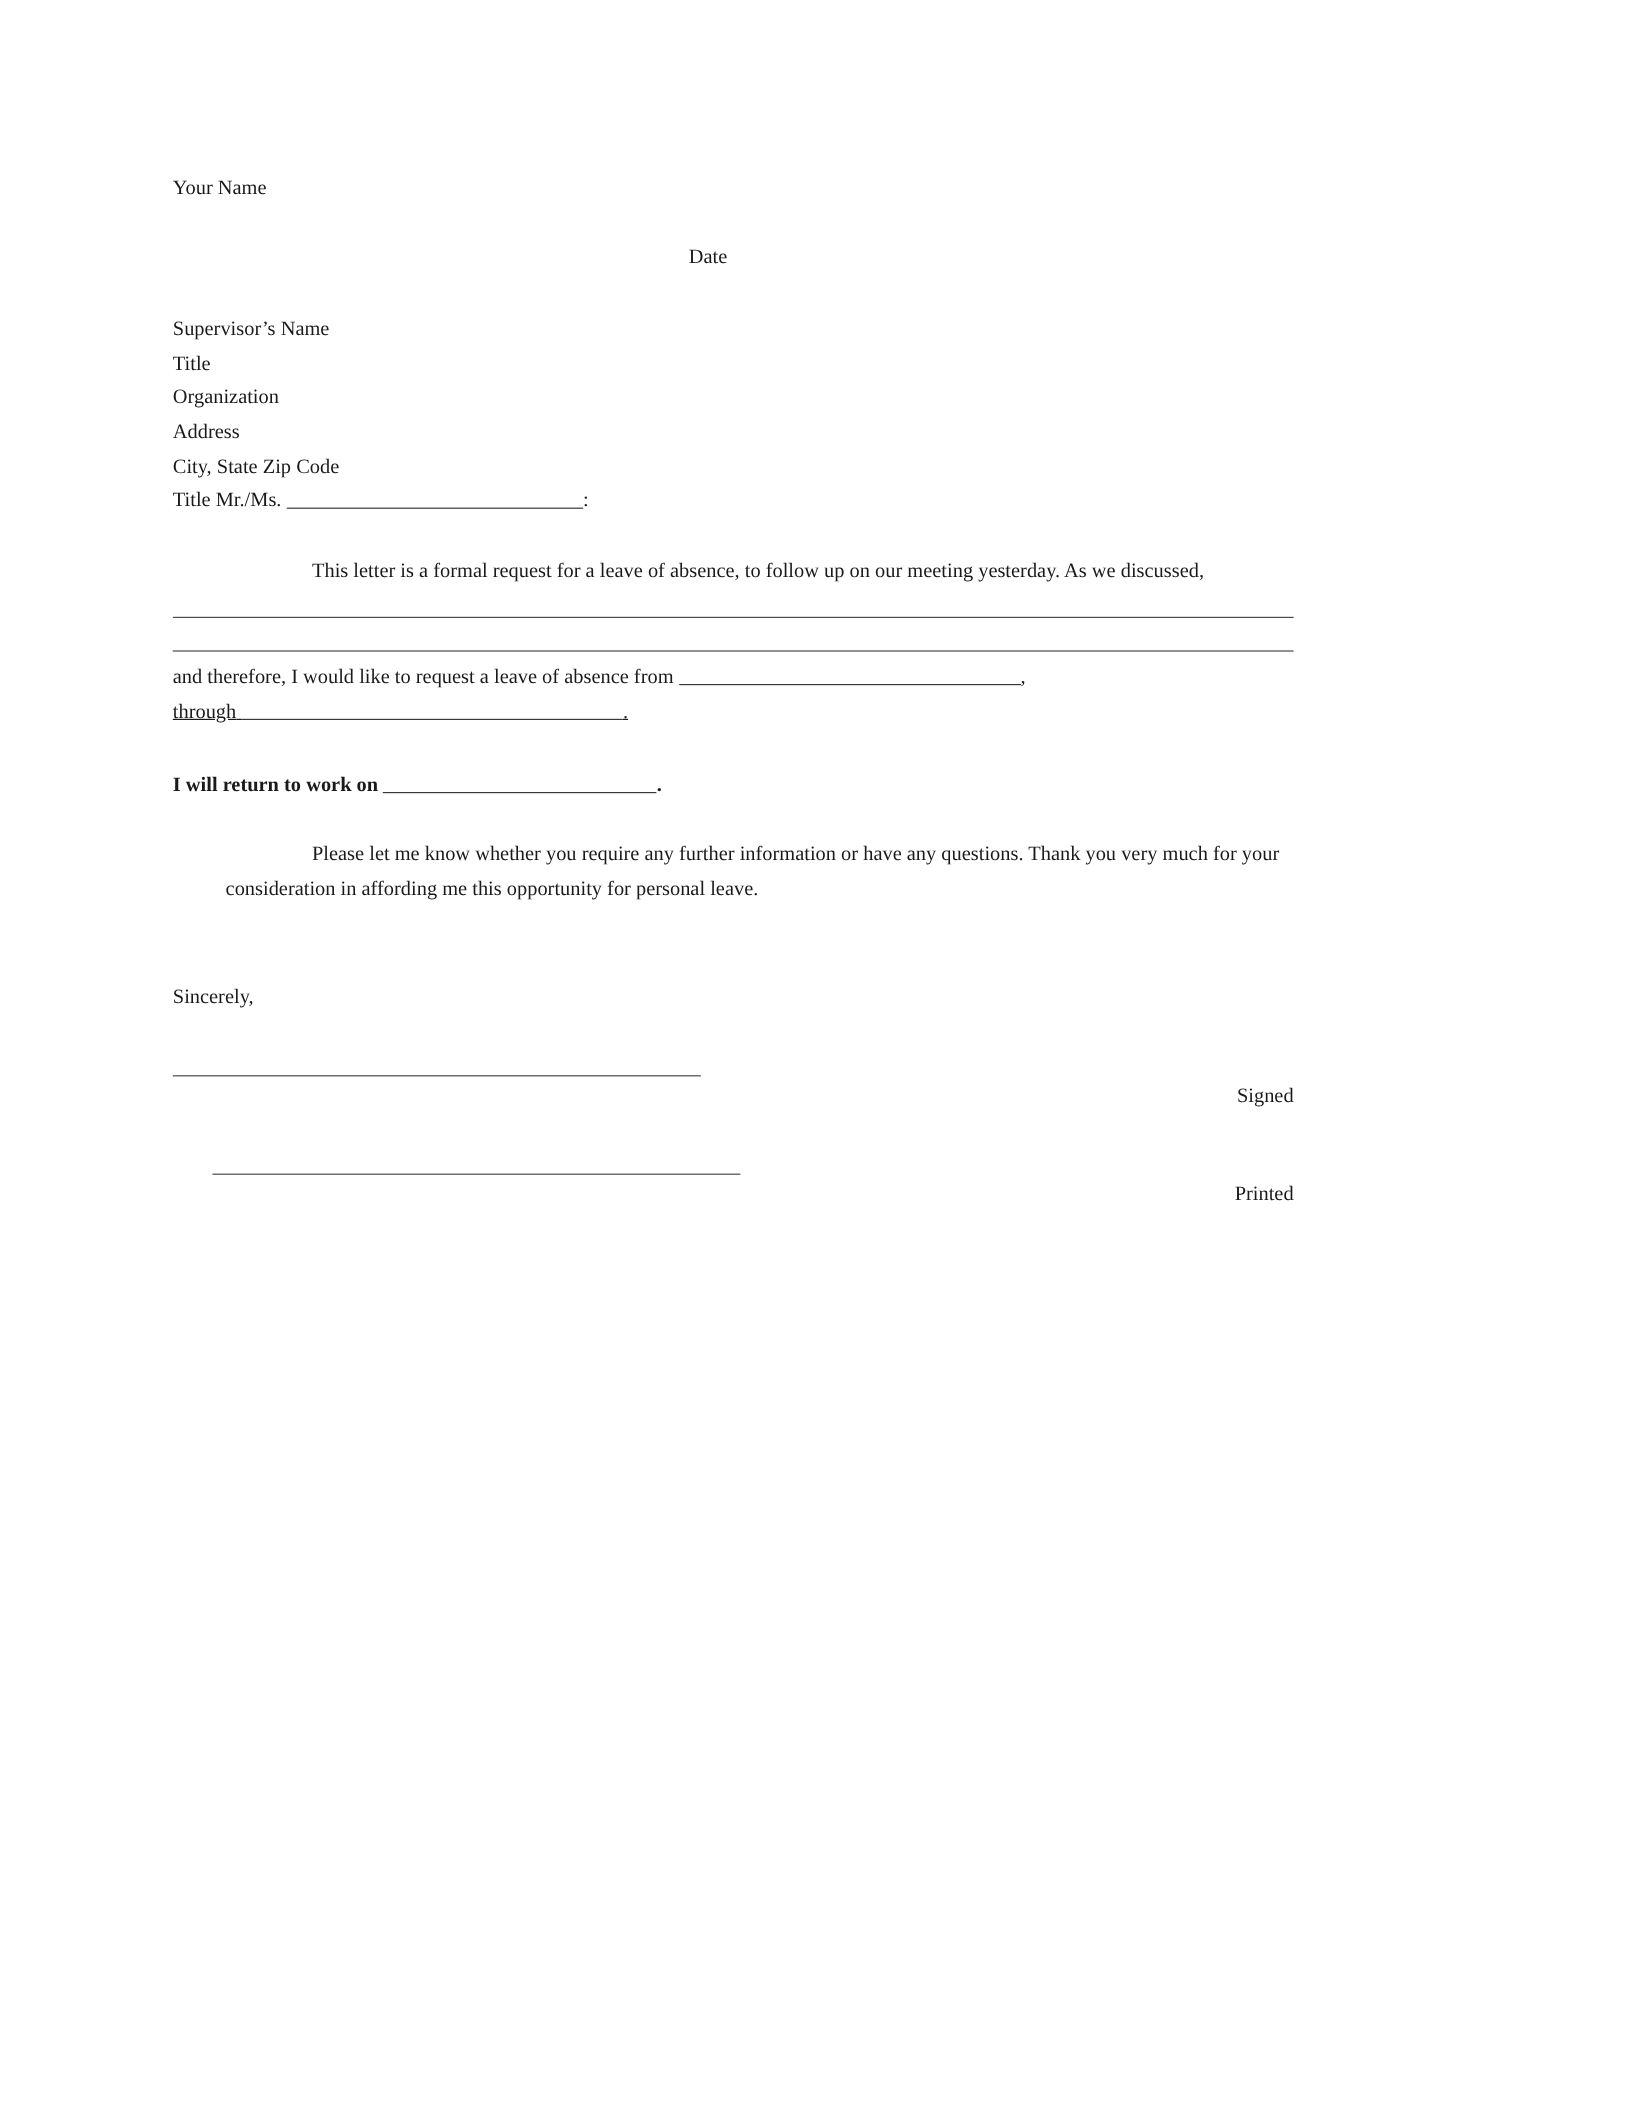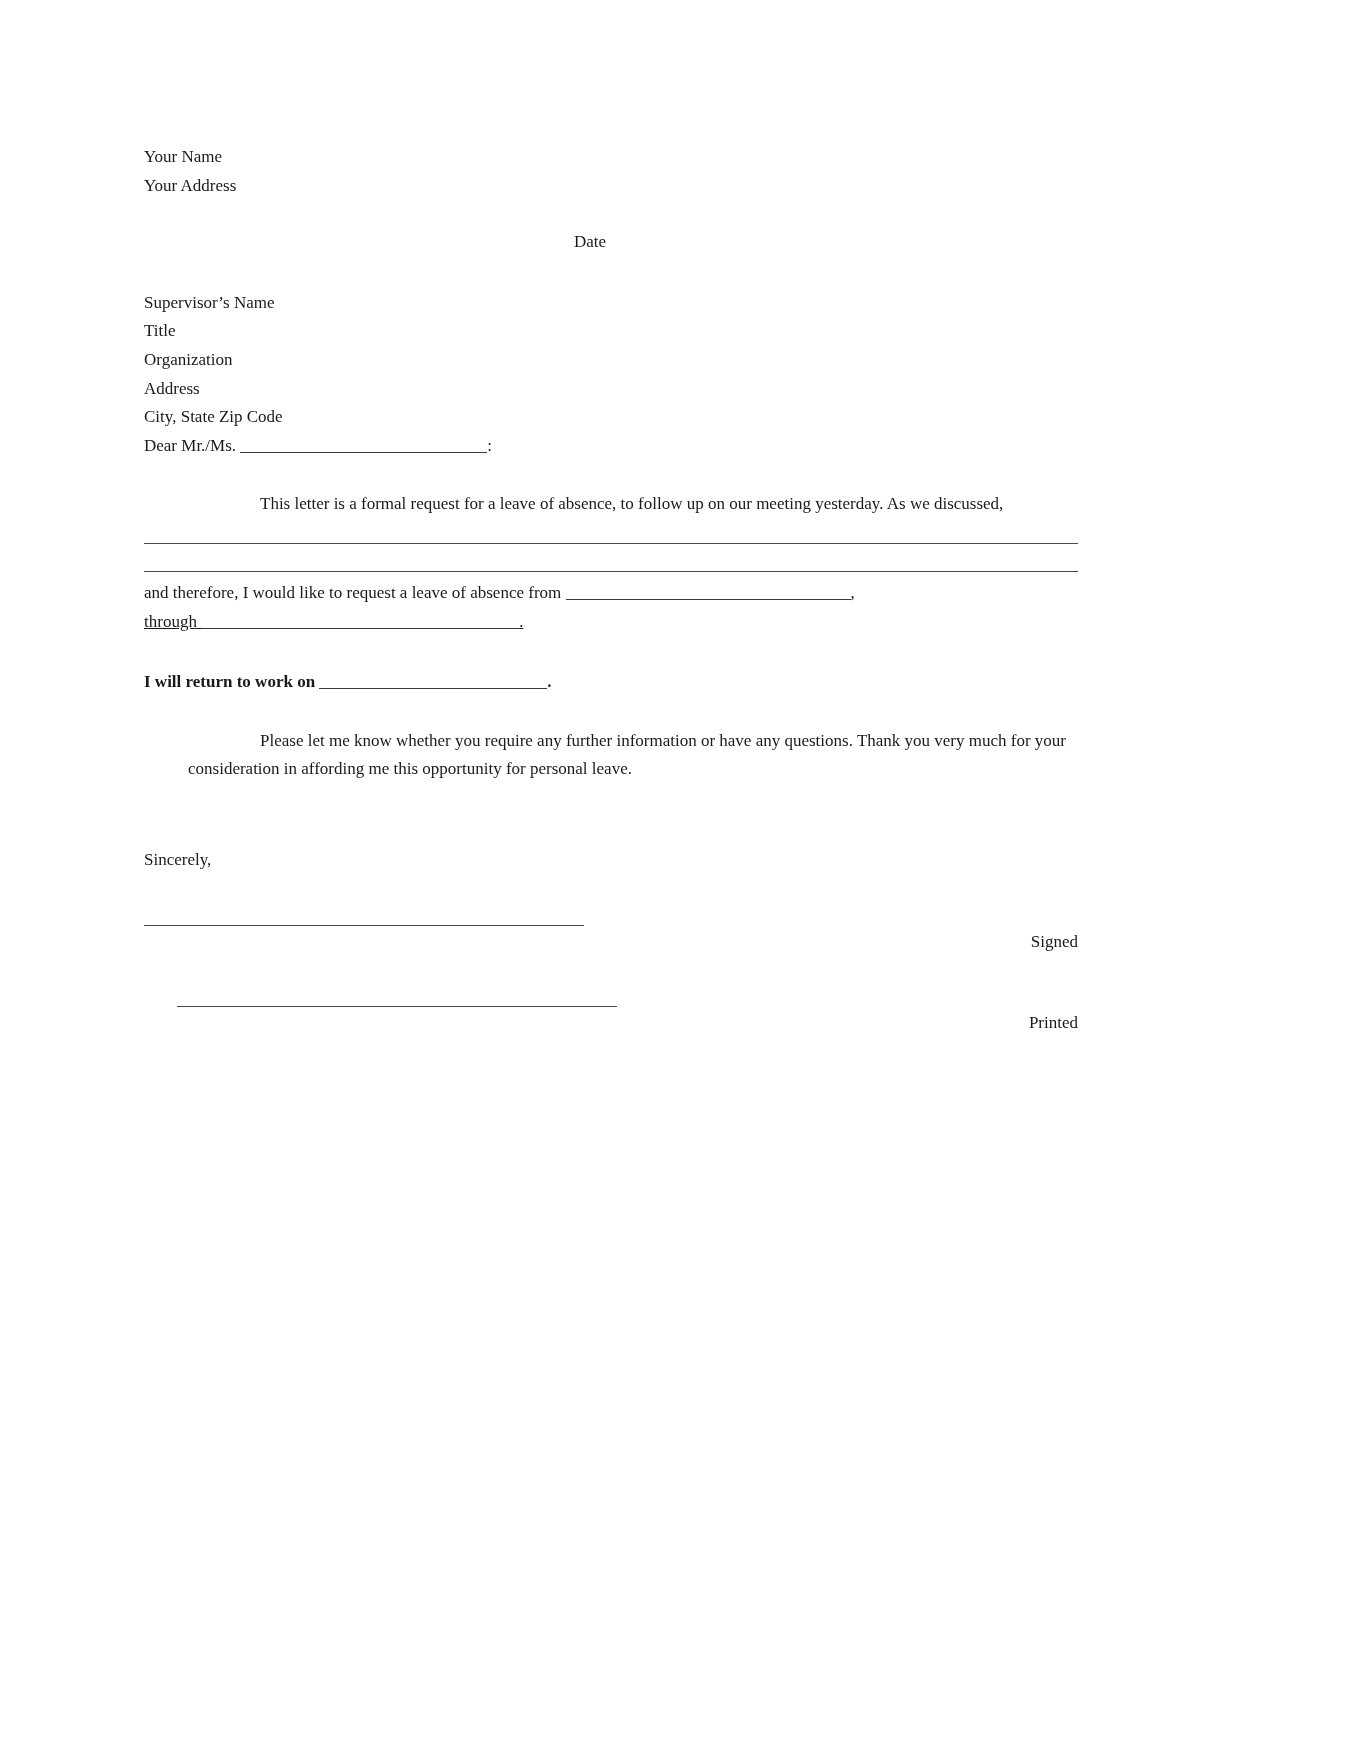--- a/index.html
+++ b/index.html
@@ -91,32 +91,31 @@
   .sig-block-2 { margin-top: 50px; margin-left: 33px; }
 </style>
 </head>
 <body>
 
 <div class="page">
   <div class="letter">
 
     <div class="block-sender">
       <div class="line">Your Name</div>
-      <div class="line">Your Address</div>
     </div>
 
     <div class="line date-line">Date</div>
 
     <div class="block-recipient">
       <div class="line">Supervisor’s Name</div>
       <div class="line">Title</div>
       <div class="line">Organization</div>
       <div class="line">Address</div>
       <div class="line">City, State Zip Code</div>
-      <div class="line"><span>Dear Mr./Ms.</span> <span class="blank blank-salutation"></span><span>:</span></div>
+      <div class="line"><span>Title Mr./Ms.</span> <span class="blank blank-salutation"></span><span>:</span></div>
     </div>
 
     <div class="para para-body">This letter is a formal request for a leave of absence, to follow up on our meeting yesterday. As we discussed,</div>
 
     <div class="rule-full rule-1"></div>
     <div class="rule-full rule-2"></div>
 
     <div class="line cont-line"><span>and therefore, I would like to request a leave of absence from</span> <span class="blank blank-from"></span><span>,</span></div>
 
     <div class="line through-line"><span>through</span> <span class="blank blank-through"></span><span>.</span></div>

